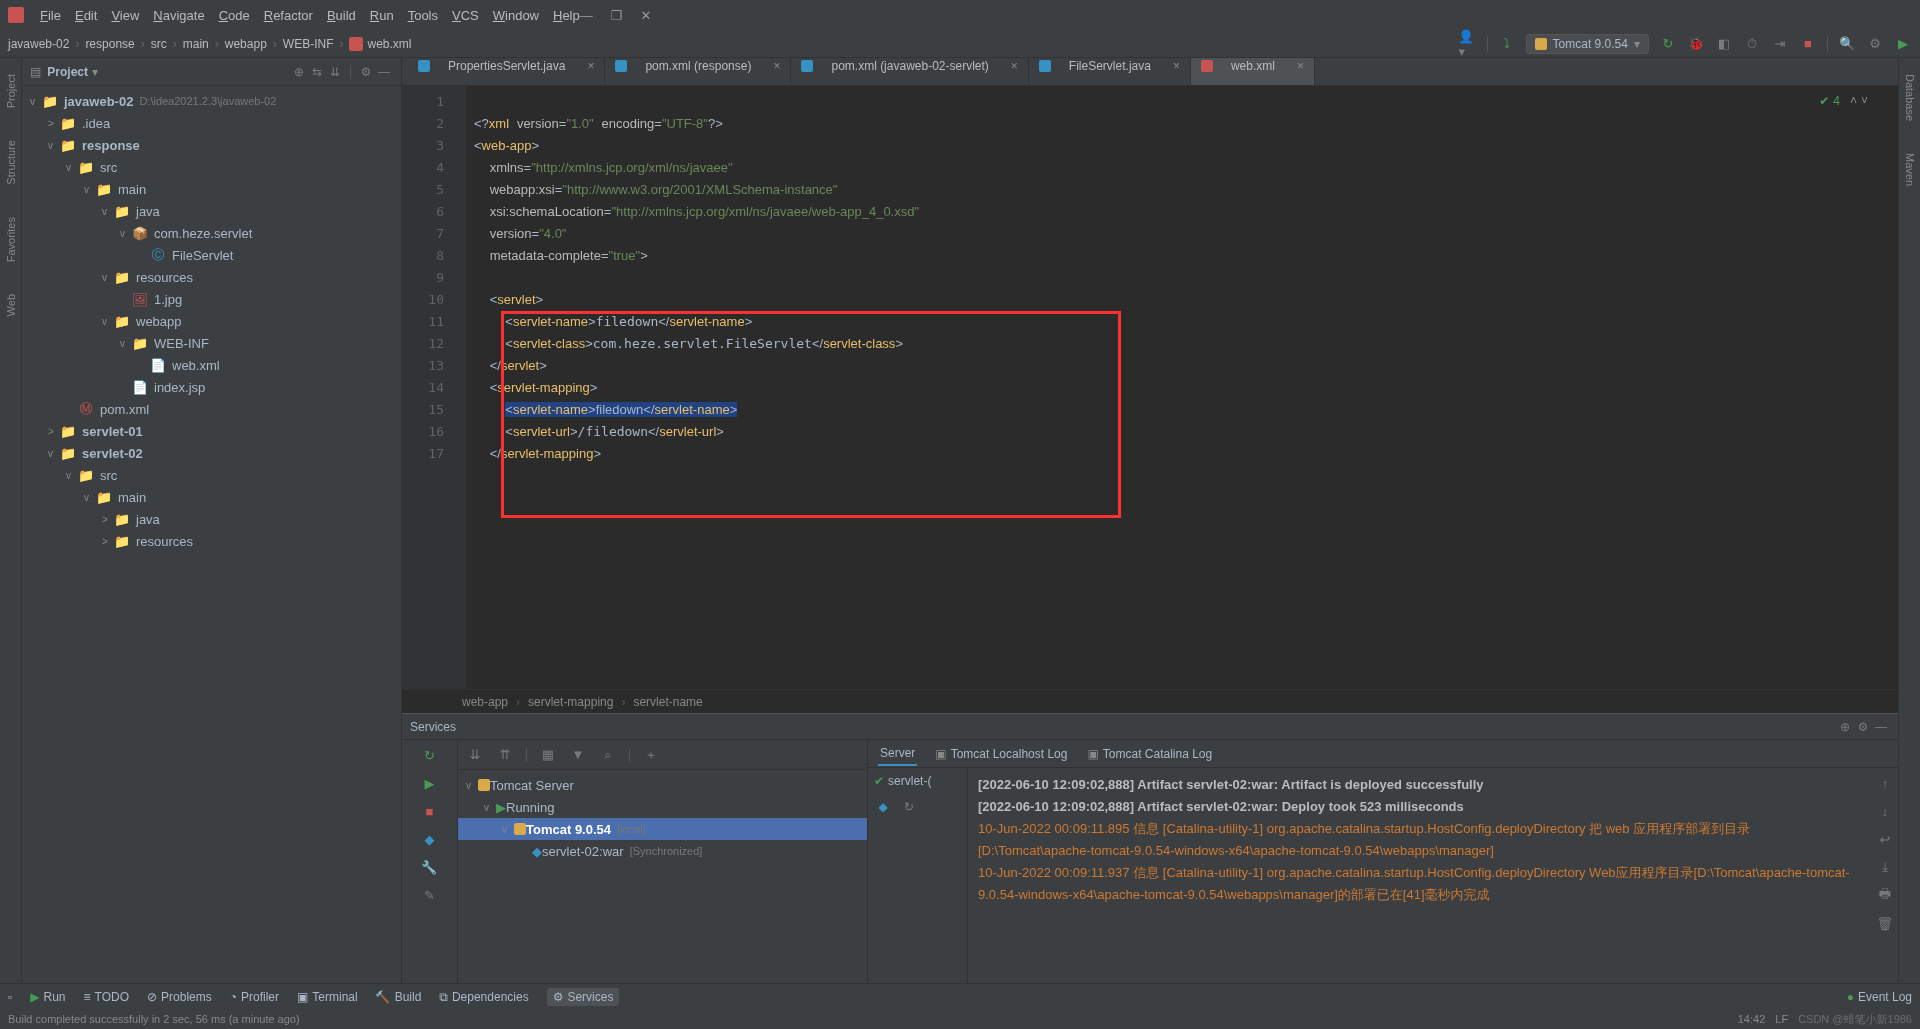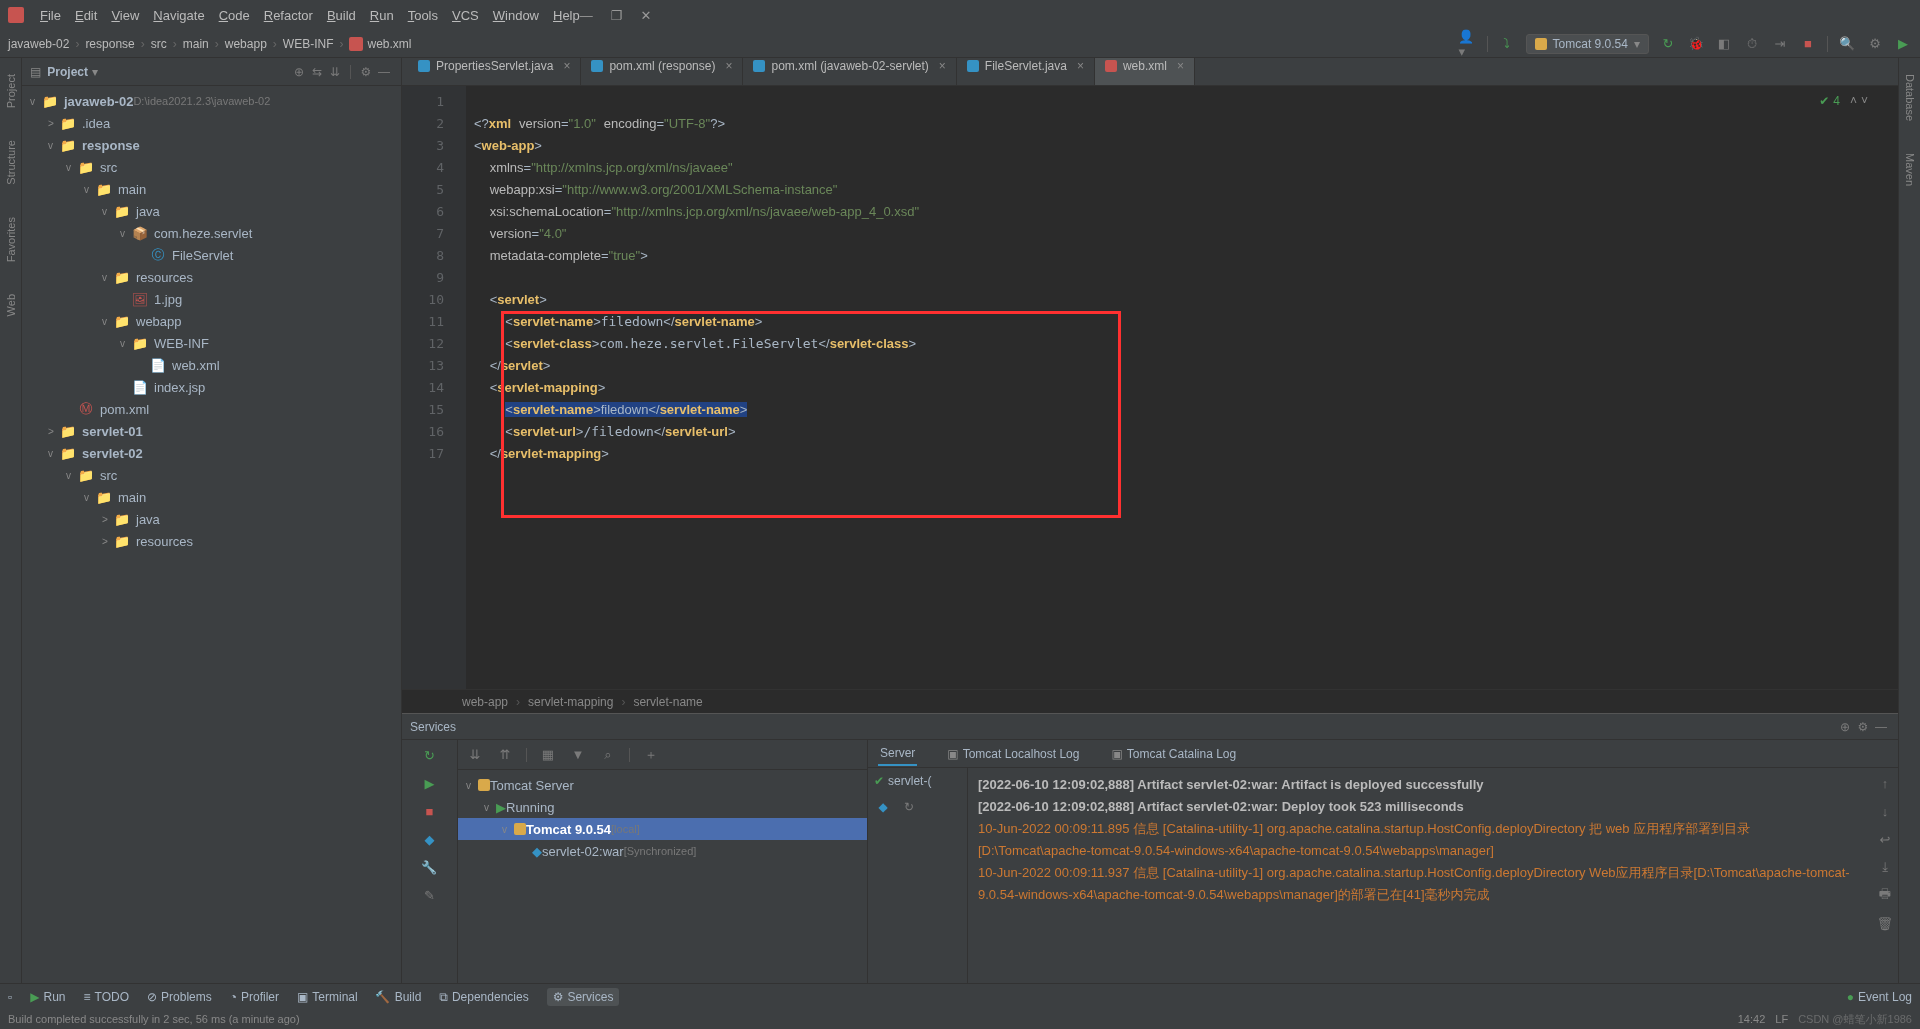--- a/index.html
+++ b/index.html
@@ -29,53 +29,53 @@
 .panel-head { height:28px; display:flex; align-items:center; padding:0 8px; border-bottom:1px solid #323232; font-size:12px; }
 .panel-head .title { font-weight:bold; }
 .panel-head .spacer { flex:1; }
 .tree { flex:1; overflow:auto; padding:4px 0; font-size:13px; }
 .tree-row { display:flex; align-items:center; height:22px; padding-left:8px; cursor:pointer; }
 .tree-arrow { width:12px; color:#888; font-size:10px; }
 .tree-icon { width:16px; height:14px; margin-right:6px; display:inline-flex; align-items:center; justify-content:center; }
 .folder { color:#87939a; }
 .file-x { color:#c75450; }
 .file-j { color:#3592c4; }
-.dim { color:#787878; font-size:11px; }
+.dim { color:#787878; font-size:11px; margin-left:6px; }
 .editor-area { flex:1; display:flex; flex-direction:column; background:#2b2b2b; overflow:hidden; }
 .tabs { height:28px; display:flex; align-items:end; background:#3c3f41; border-bottom:1px solid #323232; padding-left:6px; }
-.tab { height:38px; padding:0 10px; display:flex; align-items:center; gap:6px; background:#3c3f41; font-size:12px; color:#bbb; cursor:pointer; border-right:1px solid #323232; }
+.tab { height:38px; padding:0 10px; display:flex; align-items:center; gap:18px; background:#3c3f41; font-size:12px; color:#bbb; cursor:pointer; border-right:1px solid #323232; }
 .tab.active { background:#4e5254; }
 .tab .x { color:#888; margin-left:4px; }
 .tab-icon { width:12px; height:12px; border-radius:2px; display:inline-block; }
 .ti-blue { background:#3592c4; }
 .ti-m { background:#3592c4; }
 .ti-x { background:#c75450; }
 .editor-body { flex:1; display:flex; overflow:hidden; position:relative; }
 .gutter { width:50px; background:#313335; text-align:right; padding:5px 8px 0 0; color:#606366; font-family:Consolas,monospace; font-size:13px; line-height:22px; }
 .fold-gutter { width:14px; background:#313335; padding-top:5px; }
 .code { flex:1; padding:5px 0 0 8px; font-family:Consolas,monospace; font-size:13px; line-height:22px; white-space:pre; position:relative; overflow:hidden; }
-.code .t { color:#e8bf6a;font-weight:bold; }
+.code .t { color:#e8bf6a; }
 .code .a { color:#bababa; }
 .code .s { color:#6a8759; }
 .code .p { color:#a9b7c6; }
 .code .hl { background:#214283; }
 .highlight-box { position:absolute; left:35px; top:225px; width:620px; height:207px; border:3px solid #ff3030; pointer-events:none; }
 .code-breadcrumb { height:24px; display:flex; align-items:center; padding-left:60px; color:#888; font-size:12px; gap:8px; border-top:1px solid #323232; }
 .inspect-badge { position:absolute; top:4px; right:30px; display:flex; align-items:center; gap:4px; color:#499c54; font-size:12px; }
 .services-panel { height:270px; background:#3c3f41; border-top:1px solid #555; display:flex; flex-direction:column; }
 .svc-head { height:26px; display:flex; align-items:center; padding:0 8px; font-size:12px; border-bottom:1px solid #323232; }
 .svc-body { flex:1; display:flex; }
 .svc-left { width:56px; background:#3c3f41; display:flex; flex-direction:column; align-items:center; padding-top:6px; gap:10px; border-right:1px solid #323232; }
 .svc-toolbar { width:410px; border-right:1px solid #323232; display:flex; flex-direction:column; }
 .svc-tree-toolbar { height:30px; display:flex; align-items:center; gap:12px; padding:0 8px; border-bottom:1px solid #323232; }
 .svc-tree { flex:1; padding:4px 0; font-size:13px; }
 .svc-tree-row { display:flex; align-items:center; height:22px; padding-left:8px; }
 .svc-tree-row.sel { background:#4b6eaf; color:#fff; }
 .svc-right { flex:1; display:flex; flex-direction:column; }
-.svc-tabs { height:28px; display:flex; align-items:center; gap:28px; padding:0 10px; border-bottom:1px solid #323232; font-size:12px;text-align:center; }
+.svc-tabs { height:28px; display:flex; align-items:center; gap:16px; padding:0 10px; border-bottom:1px solid #323232; font-size:12px;text-align:center; }
 .svc-subhead { height:24px; display:flex; align-items:center; gap:30px; padding:0 10px; border-bottom:1px solid #323232; font-size:11px; color:#999; }
 .svc-output-wrap { flex:1; display:flex; }
 .svc-dep { width:100px; border-right:1px solid #323232; padding:6px; font-size:12px; }
 .svc-dep-row { display:flex; align-items:center; gap:4px; }
 .console { flex:1; padding:6px 10px; font-family:Consolas,monospace; font-size:13px; line-height:22px; overflow:auto; white-space:pre-wrap; }
 .console .info { color:#bbb;font-weight:bold; }
 .console .warn { color:#cc7832; }
 .svc-right-gutter { width:26px; display:flex; flex-direction:column; align-items:center; padding-top:6px; gap:10px; }
 .bottom-bar { height:26px; background:#3c3f41; display:flex; align-items:center; padding:0 8px; gap:18px; font-size:12px; border-top:1px solid #323232; }
 .bottom-bar .item { display:flex; align-items:center; gap:4px; cursor:pointer; }

